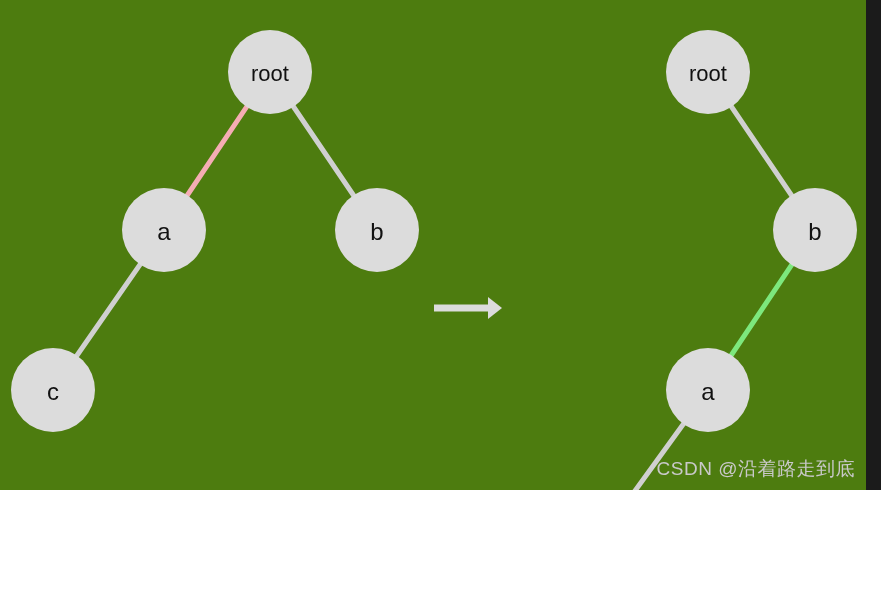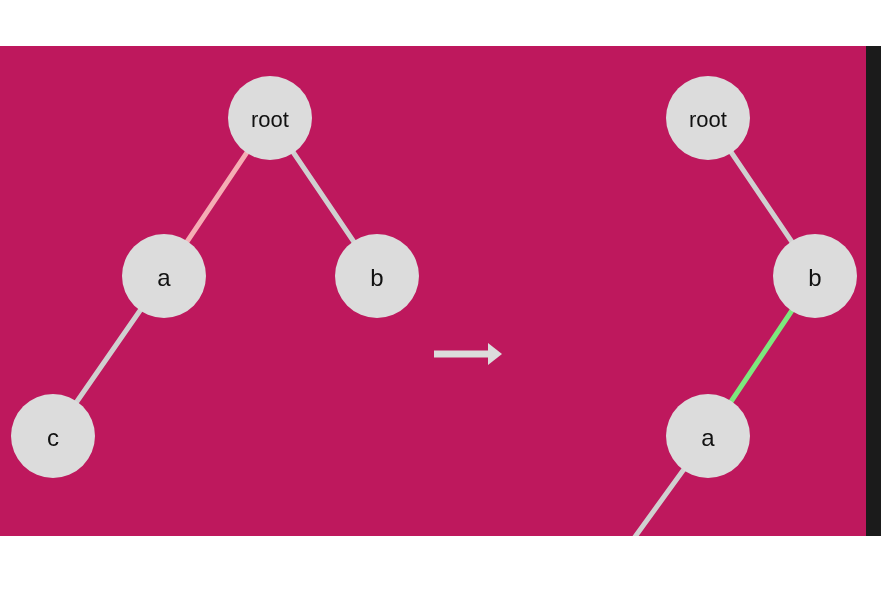--- a/index.html
+++ b/index.html
@@ -4,24 +4,23 @@
 <style>
   html, body {
     margin: 0;
     padding: 0;
     background: #ffffff;
   }
   #canvas {
     position: relative;
     width: 881px;
     height: 490px;
-    background: #be185d;
+    background: #4d7c0f;
     overflow: hidden;
     font-family: "Liberation Sans", sans-serif;
-    margin-top: 46px;
   }
   #diagram-svg {
     position: absolute;
     left: 0;
     top: 0;
     width: 881px;
     height: 602px;
     display: block;
   }
   .node-circle {
@@ -120,15 +119,16 @@
         <text class="node-label small" x="708" y="391" fill="#111111">a</text>
       </g>
       <g>
         <circle class="node-circle" cx="590" cy="553" r="42" fill="#dcdcdc"></circle>
         <text class="node-label small" x="590" y="554" fill="#111111">c</text>
       </g>
     </g>
 
   </svg>
 
+  <div class="watermark">CSDN @沿着路走到底</div>
   <div class="right-border"></div>
 
 </div>
 
 </body></html>

